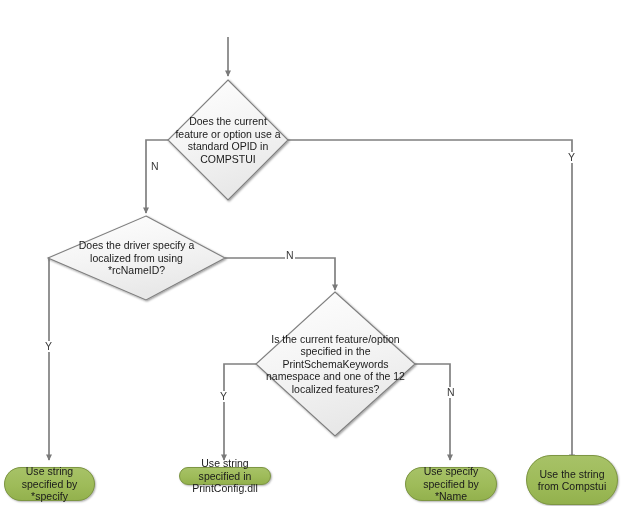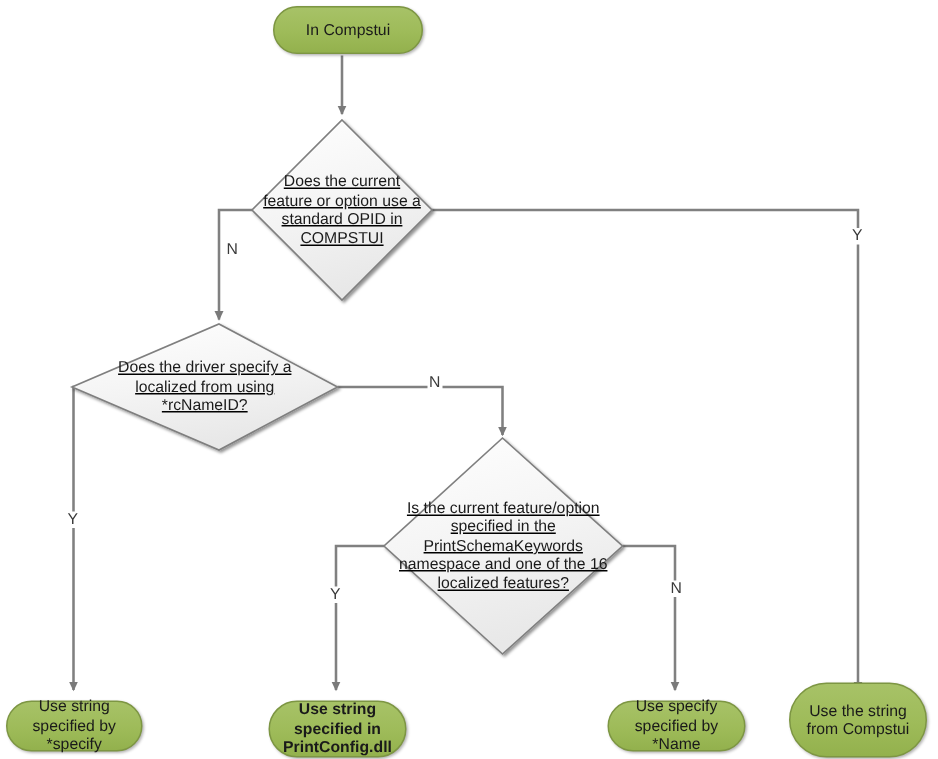--- a/index.html
+++ b/index.html
@@ -46,21 +46,20 @@
     font-size: 10.5px;
     line-height: 12.5px;
     letter-spacing: 0.02px;
     padding: 0 5px;
     white-space: pre-line;
   }
   
   .decision {
     background: transparent;
     border: none;
-    text-decoration: underline;
   }
   .decision .node-text {
     position: relative;
     z-index: 2;
     font-size: 10.5px;
     line-height: 12.5px;
     color: #1a1a1a;
     white-space: pre-line;
     padding: 0 4px;
   }
@@ -117,41 +116,38 @@
       <path d="M415,364 L450,364 L450,460" marker-end="url(#arrowhead)"></path>
     </g>
 
     <g filter="url(#dropshadow)">
       <polygon points="228,80 288,140 228,200 168,140" fill="url(#diamondFill)" stroke="#7f7f7f" stroke-width="1.1"></polygon>
       <polygon points="146,216 225,258 146,300 48,258" fill="url(#diamondFill)" stroke="#7f7f7f" stroke-width="1.1"></polygon>
       <polygon points="335,292 415,364 335,436 256,364" fill="url(#diamondFill)" stroke="#7f7f7f" stroke-width="1.1"></polygon>
     </g>
   </svg>
 
-  <div class="node terminator" style="left:182px; top:4px; width:100px; height:32px;">
-    <span class="node-text">In Compstui</span>
-  </div>
 
   <div class="node decision" style="left:168px; top:80px; width:120px; height:120px;">
     <span class="node-text" style="width:116px;">Does the current feature or option use a standard OPID in COMPSTUI</span>
   </div>
 
   <div class="node decision" style="left:48px; top:216px; width:177px; height:84px;">
     <span class="node-text" style="width:128px;">Does the driver specify a localized from using *rcNameID?</span>
   </div>
 
   <div class="node decision" style="left:256px; top:292px; width:159px; height:144px;">
-    <span class="node-text" style="width:148px;">Is the current feature/option specified in the PrintSchemaKeywords namespace and one of the 16 localized features?</span>
+    <span class="node-text" style="width:148px;">Is the current feature/option specified in the PrintSchemaKeywords namespace and one of the 12 localized features?</span>
   </div>
 
   <div class="node terminator" style="left:4px; top:467px; width:91px; height:34px;">
     <span class="node-text">Use string specified by *specify</span>
   </div>
 
-  <div class="node terminator" style="left:179px; top:467px; width:92px; height:38px;font-weight:bold;">
+  <div class="node terminator" style="left:179px; top:467px; width:92px; height:18px;">
     <span class="node-text">Use string specified in PrintConfig.dll</span>
   </div>
 
   <div class="node terminator" style="left:405px; top:467px; width:92px; height:34px;">
     <span class="node-text">Use specify specified by *Name</span>
   </div>
 
   <div class="node terminator" style="left:526px; top:455px; width:92px; height:50px;">
     <span class="node-text">Use the string from Compstui</span>
   </div>

